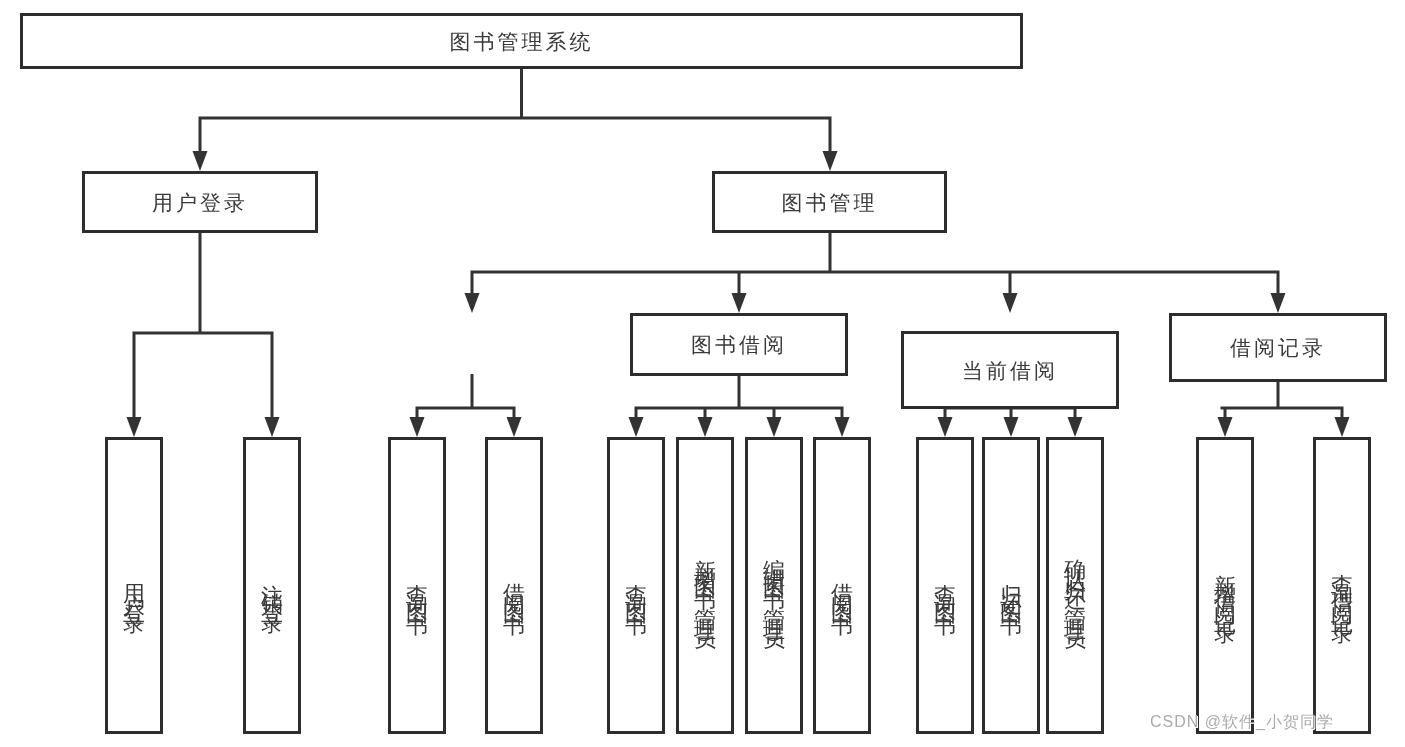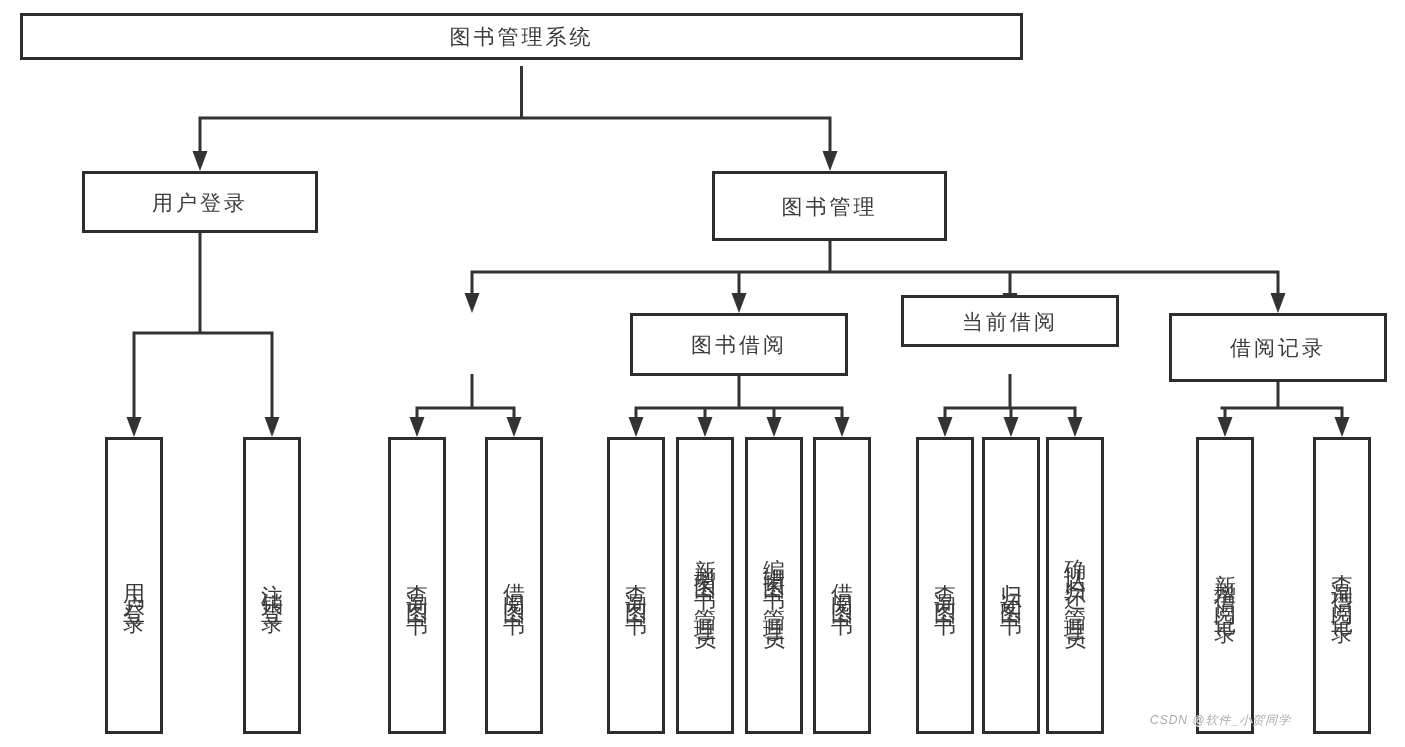--- a/index.html
+++ b/index.html
@@ -53,27 +53,26 @@
     writing-mode: vertical-rl;
     text-orientation: mixed;
     font-size: 22px;
     letter-spacing: 10px;
     line-height: 1;
   }
   #watermark {
     position: absolute;
     left: 1150px;
     top: 712px;
-    font-size: 12px;
+    font-size: 16px;
     letter-spacing: 1px;
     color: var(--watermark);
     text-shadow: 1px 1px 0 #ffffff;
     z-index: 5;
     white-space: nowrap;
-    font-style: italic;
   }
 </style>
 </head>
 <body>
 
 <div id="stage">
 
   <svg id="connectors" viewBox="0 0 1405 747" xmlns="http://www.w3.org/2000/svg">
 
     <path class="c-line" d="M521.5 66 V118 M198.5 118 H831.5 M200 118 V156 M830 118 V156"></path>
@@ -104,35 +103,35 @@
     <polygon class="c-arrow" points="697.5,417 712.5,417 705,437"></polygon>
     <polygon class="c-arrow" points="766.5,417 781.5,417 774,437"></polygon>
     <polygon class="c-arrow" points="834.5,417 849.5,417 842,437"></polygon>
     <polygon class="c-arrow" points="937.5,417 952.5,417 945,437"></polygon>
     <polygon class="c-arrow" points="1003.5,417 1018.5,417 1011,437"></polygon>
     <polygon class="c-arrow" points="1067.5,417 1082.5,417 1075,437"></polygon>
     <polygon class="c-arrow" points="1217.5,417 1232.5,417 1225,437"></polygon>
     <polygon class="c-arrow" points="1334.5,417 1349.5,417 1342,437"></polygon>
   </svg>
 
-  <div class="node h" style="left:20px; top:13px; width:1003px; height:47px;">
+  <div class="node h" style="left:20px; top:13px; width:1003px; height:56px;">
     <span class="lbl">图书管理系统</span>
   </div>
 
   <div class="node h" style="left:82px; top:171px; width:236px; height:62px;">
     <span class="lbl">用户登录</span>
   </div>
-  <div class="node h" style="left:712px; top:171px; width:235px; height:70px;">
+  <div class="node h" style="left:712px; top:171px; width:235px; height:62px;">
     <span class="lbl">图书管理</span>
   </div>
 
   <div class="node h" style="left:630px; top:313px; width:218px; height:63px;text-align:center;">
     <span class="lbl">图书借阅</span>
   </div>
-  <div class="node h" style="left:901px; top:295px; width:218px; height:52px;">
+  <div class="node h" style="left:901px; top:331px; width:218px; height:78px;">
     <span class="lbl">当前借阅</span>
   </div>
   <div class="node h" style="left:1169px; top:313px; width:218px; height:69px;">
     <span class="lbl">借阅记录</span>
   </div>
 
   <div class="node v" style="left:105px; top:437px; width:58px; height:297px;">
     <span class="lbl">用户登录</span>
   </div>
   <div class="node v" style="left:243px; top:437px; width:58px; height:297px;">

